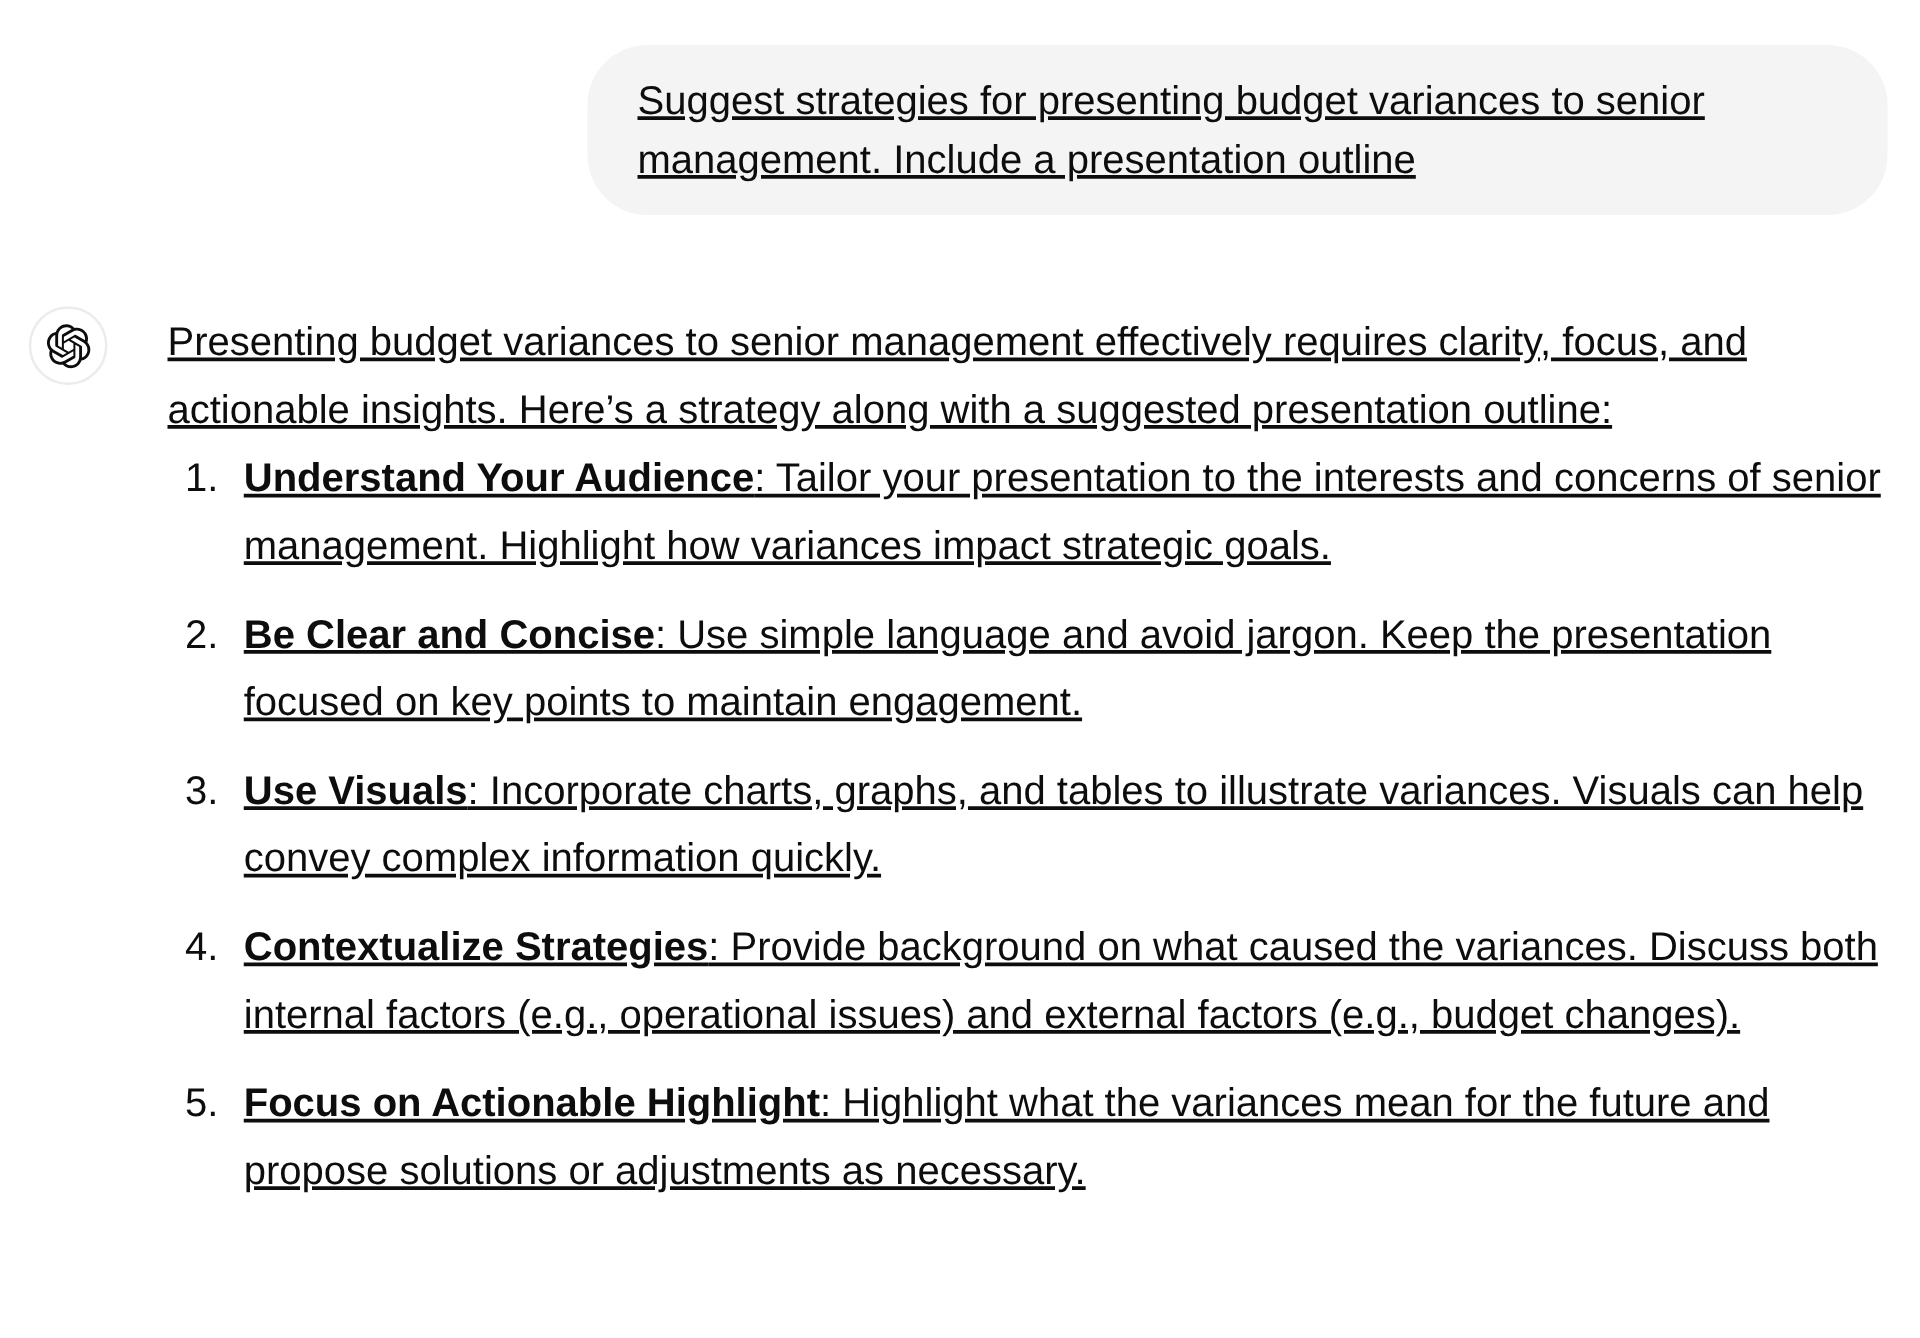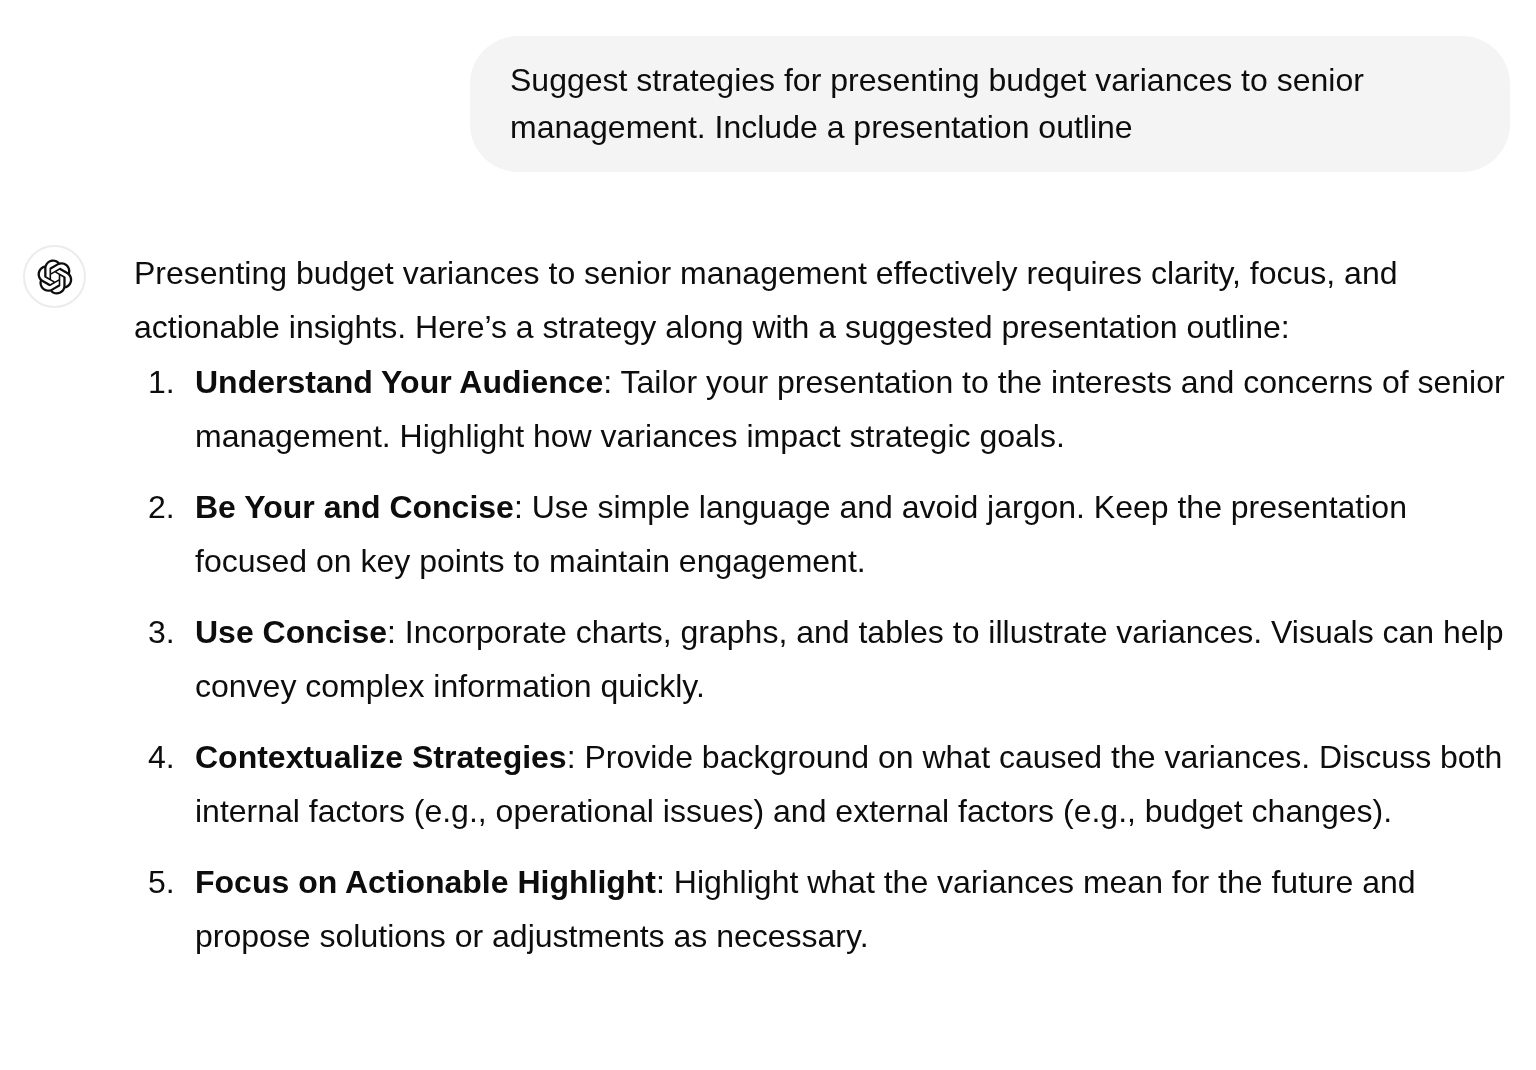--- a/index.html
+++ b/index.html
@@ -9,20 +9,21 @@
     background: #ffffff;
   }
   .page {
     position: relative;
     width: 1536px;
     height: 1070px;
     background: #ffffff;
     color: #0d0d0d;
     font-family: "Liberation Sans", "DejaVu Sans", sans-serif;
     overflow: hidden;
+    text-decoration: underline;
   }
 
   
   .user-row {
     display: flex;
     justify-content: flex-end;
     padding: 36px 26px 0 0;
   }
   .user-bubble {
     max-width: 1040px;
@@ -122,25 +123,25 @@
       <p class="intro">Presenting budget variances to senior management effectively requires clarity, focus, and actionable insights. Here’s a strategy along with a suggested presentation outline:</p>
 
 
       <ol class="strategy-list">
         <li>
           <span class="li-marker">1.</span>
           <span class="li-term">Understand Your Audience</span><span>: Tailor your presentation to the interests and concerns of senior management. Highlight how variances impact strategic goals.</span>
         </li>
         <li>
           <span class="li-marker">2.</span>
-          <span class="li-term">Be Your and Concise</span><span>: Use simple language and avoid jargon. Keep the presentation focused on key points to maintain engagement.</span>
+          <span class="li-term">Be Clear and Concise</span><span>: Use simple language and avoid jargon. Keep the presentation focused on key points to maintain engagement.</span>
         </li>
         <li>
           <span class="li-marker">3.</span>
-          <span class="li-term">Use Concise</span><span>: Incorporate charts, graphs, and tables to illustrate variances. Visuals can help convey complex information quickly.</span>
+          <span class="li-term">Use Visuals</span><span>: Incorporate charts, graphs, and tables to illustrate variances. Visuals can help convey complex information quickly.</span>
         </li>
         <li>
           <span class="li-marker">4.</span>
           <span class="li-term">Contextualize Strategies</span><span>: Provide background on what caused the variances. Discuss both internal factors (e.g., operational issues) and external factors (e.g., budget changes).</span>
         </li>
         <li>
           <span class="li-marker">5.</span>
           <span class="li-term">Focus on Actionable Highlight</span><span>: Highlight what the variances mean for the future and propose solutions or adjustments as necessary.</span>
         </li>
       </ol>

